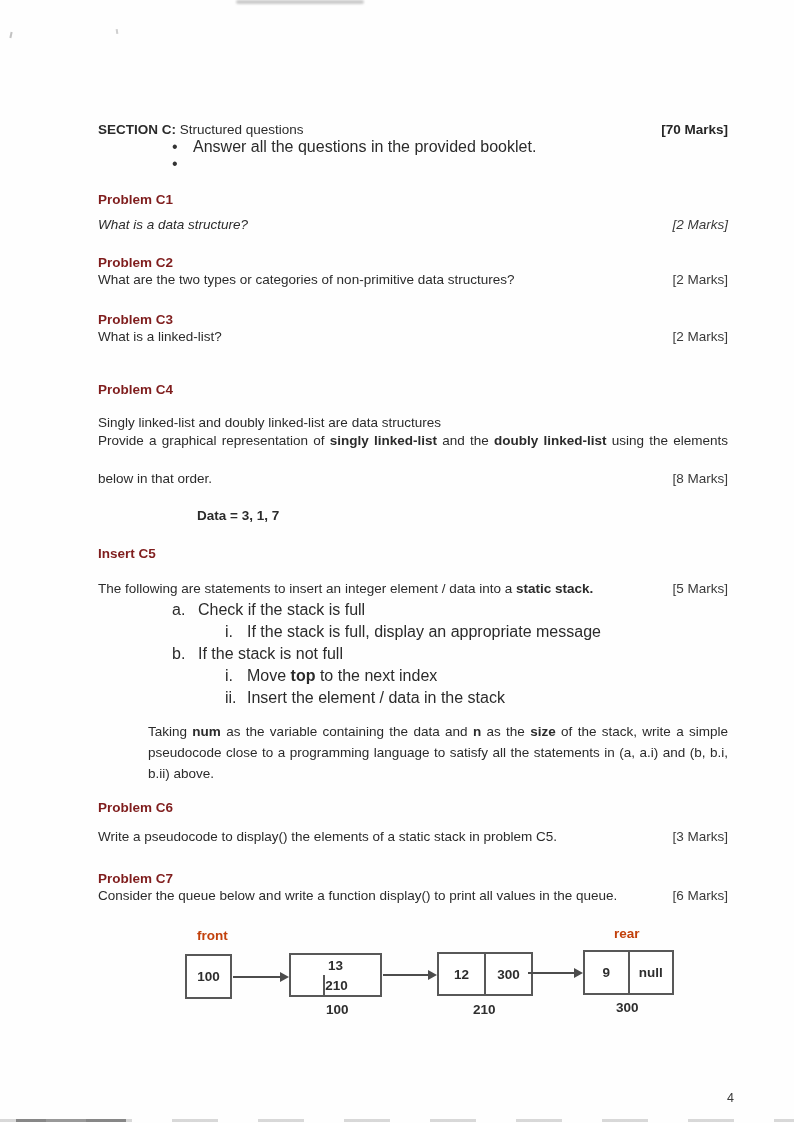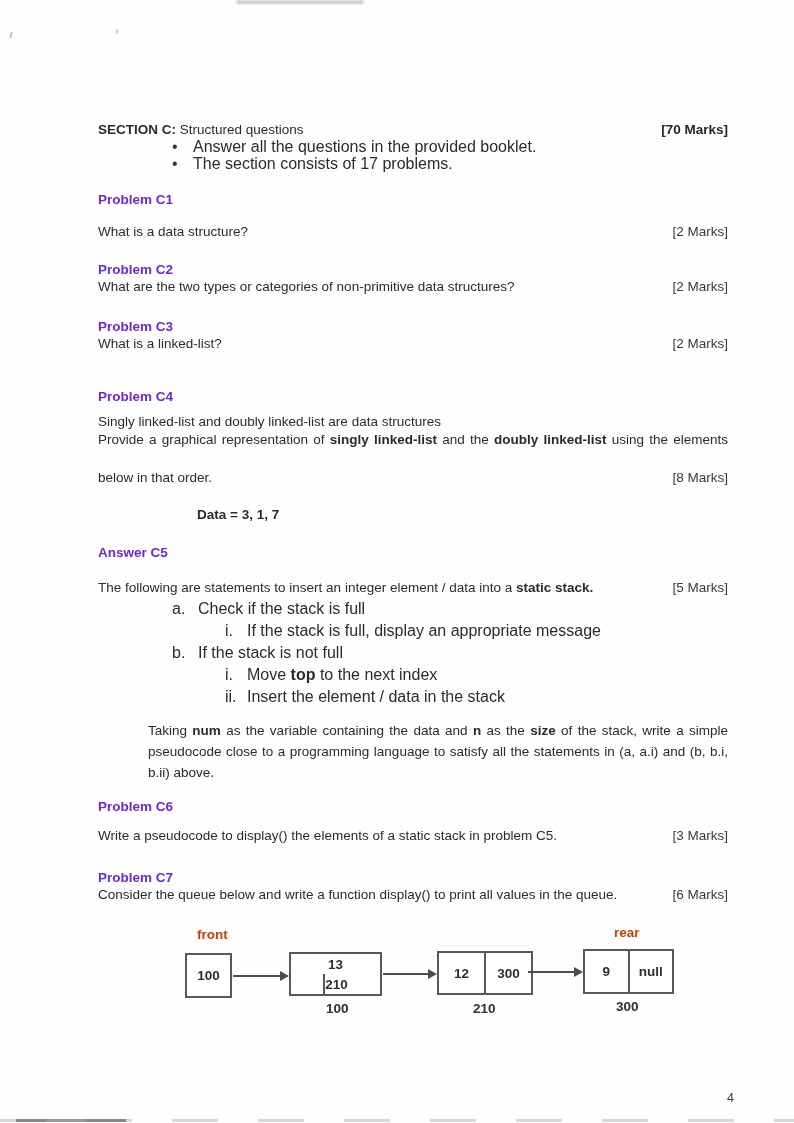--- a/index.html
+++ b/index.html
@@ -20,36 +20,36 @@
   .scan-speck-1{position:absolute;left:10px;top:32px;width:2px;height:6px;background:#9a9a9a;opacity:.6;transform:rotate(12deg);}
   .scan-speck-2{position:absolute;left:116px;top:29px;width:2px;height:5px;background:#a8a8a8;opacity:.55;transform:rotate(-8deg);}
 
   .content{position:absolute;left:98px;top:0;width:630px;}
 
   .row{display:flex;justify-content:space-between;align-items:baseline;}
   p,.line,.row{font-size:13.5px;line-height:17px;margin:0;}
   .b{font-weight:bold;}
   .marks{white-space:nowrap;color:#3a3a3a;}
   .marks-bold{font-weight:bold;color:#262626;}
-  .heading{font-weight:bold;font-size:13.5px;line-height:17px;color:#6d28d9;}
+  .heading{font-weight:bold;font-size:13.5px;line-height:17px;color:#7f1d1d;}
 
   .sec-row{margin-top:121px;}
   .bullets{margin-top:0;}
   .bullet-row{display:flex;line-height:17px;}
   .bullet-glyph{width:21px;padding-left:74px;color:#333;}
   .just{text-align:justify;text-align-last:justify;}
 
   .h-c1{margin-top:19px;}
-  .q-c1{margin-top:15px;}
+  .q-c1{margin-top:8px;font-style:italic;}
   .h-c2{margin-top:21px;}
   .q-c2{margin-top:0px;gap:15px;}
   .h-c3{margin-top:23px;}
   .q-c3{margin-top:0px;}
   .h-c4{margin-top:36px;}
-  .c4-l1{margin-top:8px;}
+  .c4-l1{margin-top:16px;}
   .c4-l2{margin-top:1px;line-height:18px;}
   .c4-l3{line-height:18px;margin-top:20px;}
   .data-line{margin-top:19px;margin-left:99px;font-weight:bold;}
   .h-c5{margin-top:21px;}
   .c5-intro{margin-top:18px;}
   .list-item{display:flex;margin-top:4px;}
   .li-1 .li-marker{padding-left:74px;width:26px;}
   .li-2 .li-marker{padding-left:127px;width:22px;}
   .li-marker{flex:none;}
   .note{margin-top:14px;margin-left:50px;width:580px;}
@@ -102,21 +102,20 @@
       <p><span class="b">SECTION C:</span><span> Structured questions</span></p>
       <span class="marks marks-bold">[70 Marks]</span>
     </div>
     <div class="bullets">
       <div class="bullet-row">
         <span class="bullet-glyph">•</span>
         <span>Answer all the questions in the provided booklet.</span>
       </div>
       <div class="bullet-row">
         <span class="bullet-glyph">•</span>
-        <span>The section consists of 17 problems.</span>
       </div>
     </div>
 
     <p class="heading h-c1">Problem C1</p>
     <div class="row q-c1">
       <span>What is a data structure?</span>
       <span class="marks">[2 Marks]</span>
     </div>
 
     <p class="heading h-c2">Problem C2</p>
@@ -133,21 +132,21 @@
 
     <p class="heading h-c4">Problem C4</p>
     <p class="c4-l1">Singly linked-list and doubly linked-list are data structures</p>
     <p class="c4-l2 just"><span>Provide a graphical representation of </span><span class="b">singly linked-list</span><span> and the </span><span class="b">doubly linked-list</span><span> using the elements</span></p>
     <div class="row c4-l3">
       <span>below in that order.</span>
       <span class="marks">[8 Marks]</span>
     </div>
     <p class="data-line">Data = 3, 1, 7</p>
 
-    <p class="heading h-c5">Answer C5</p>
+    <p class="heading h-c5">Insert C5</p>
     <div class="row c5-intro">
       <span><span>The following are statements to insert an integer element / data into a </span><span class="b">static stack.</span></span>
       <span class="marks">[5 Marks]</span>
     </div>
     <div class="list-item li-1">
       <span class="li-marker">a.</span>
       <span>Check if the stack is full</span>
     </div>
     <div class="list-item li-2">
       <span class="li-marker">i.</span>

